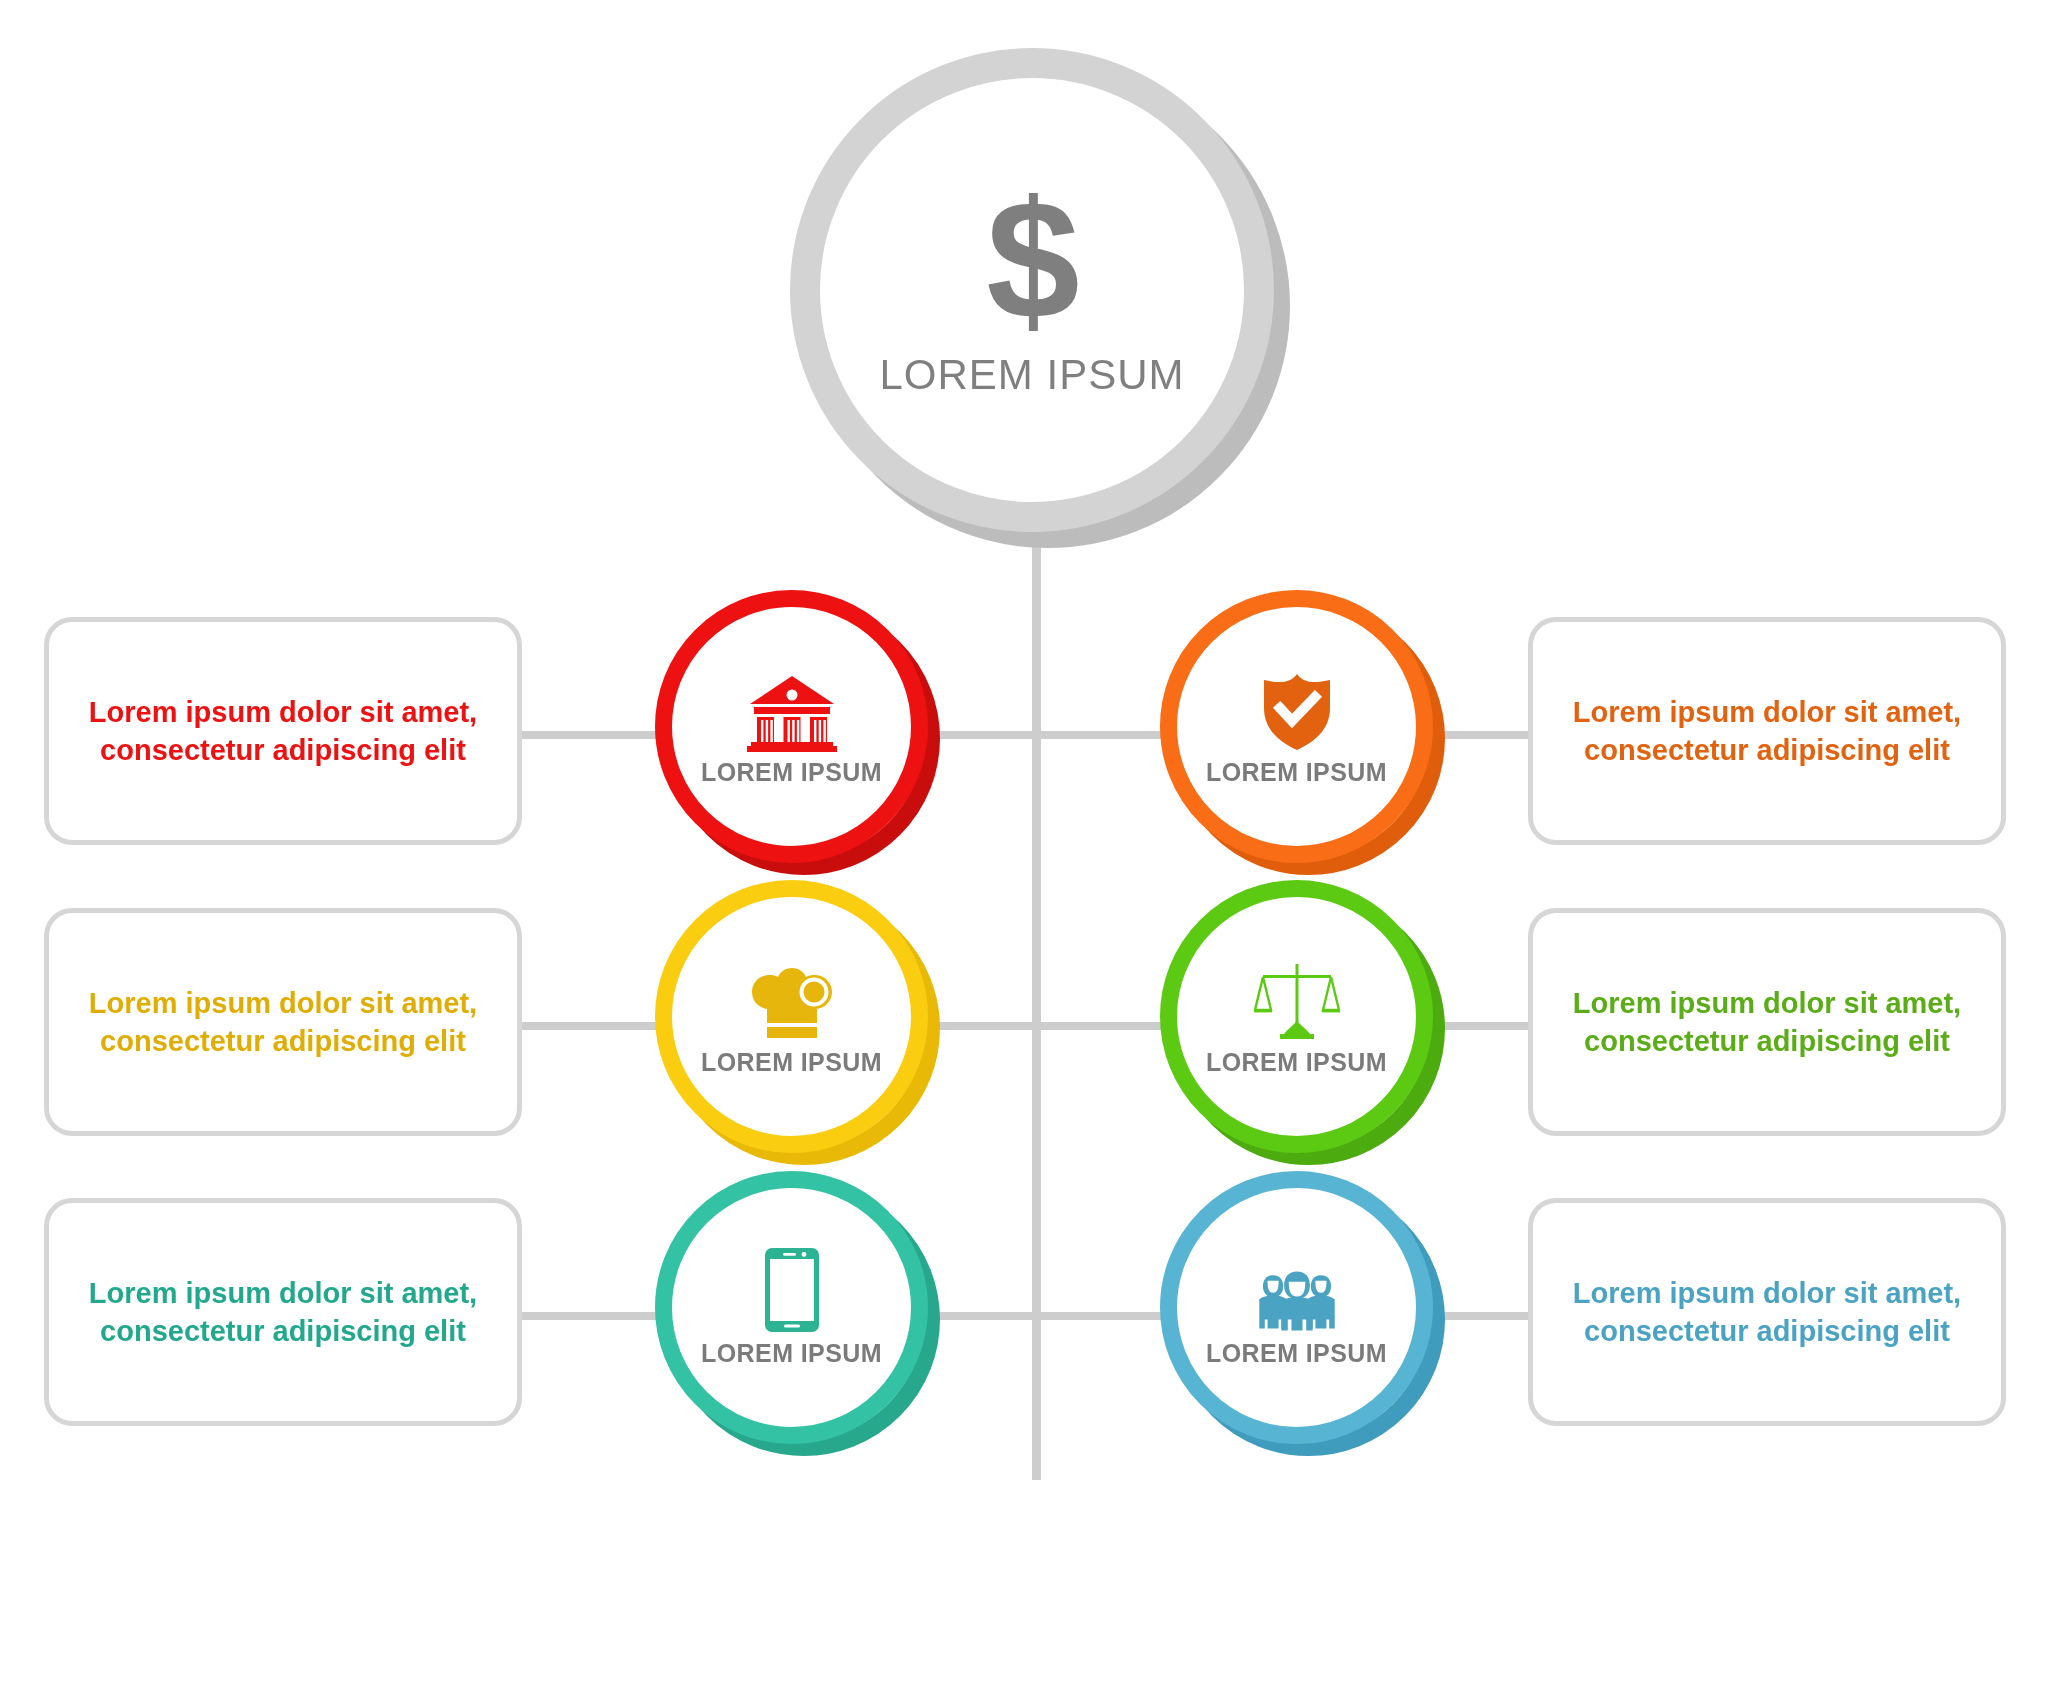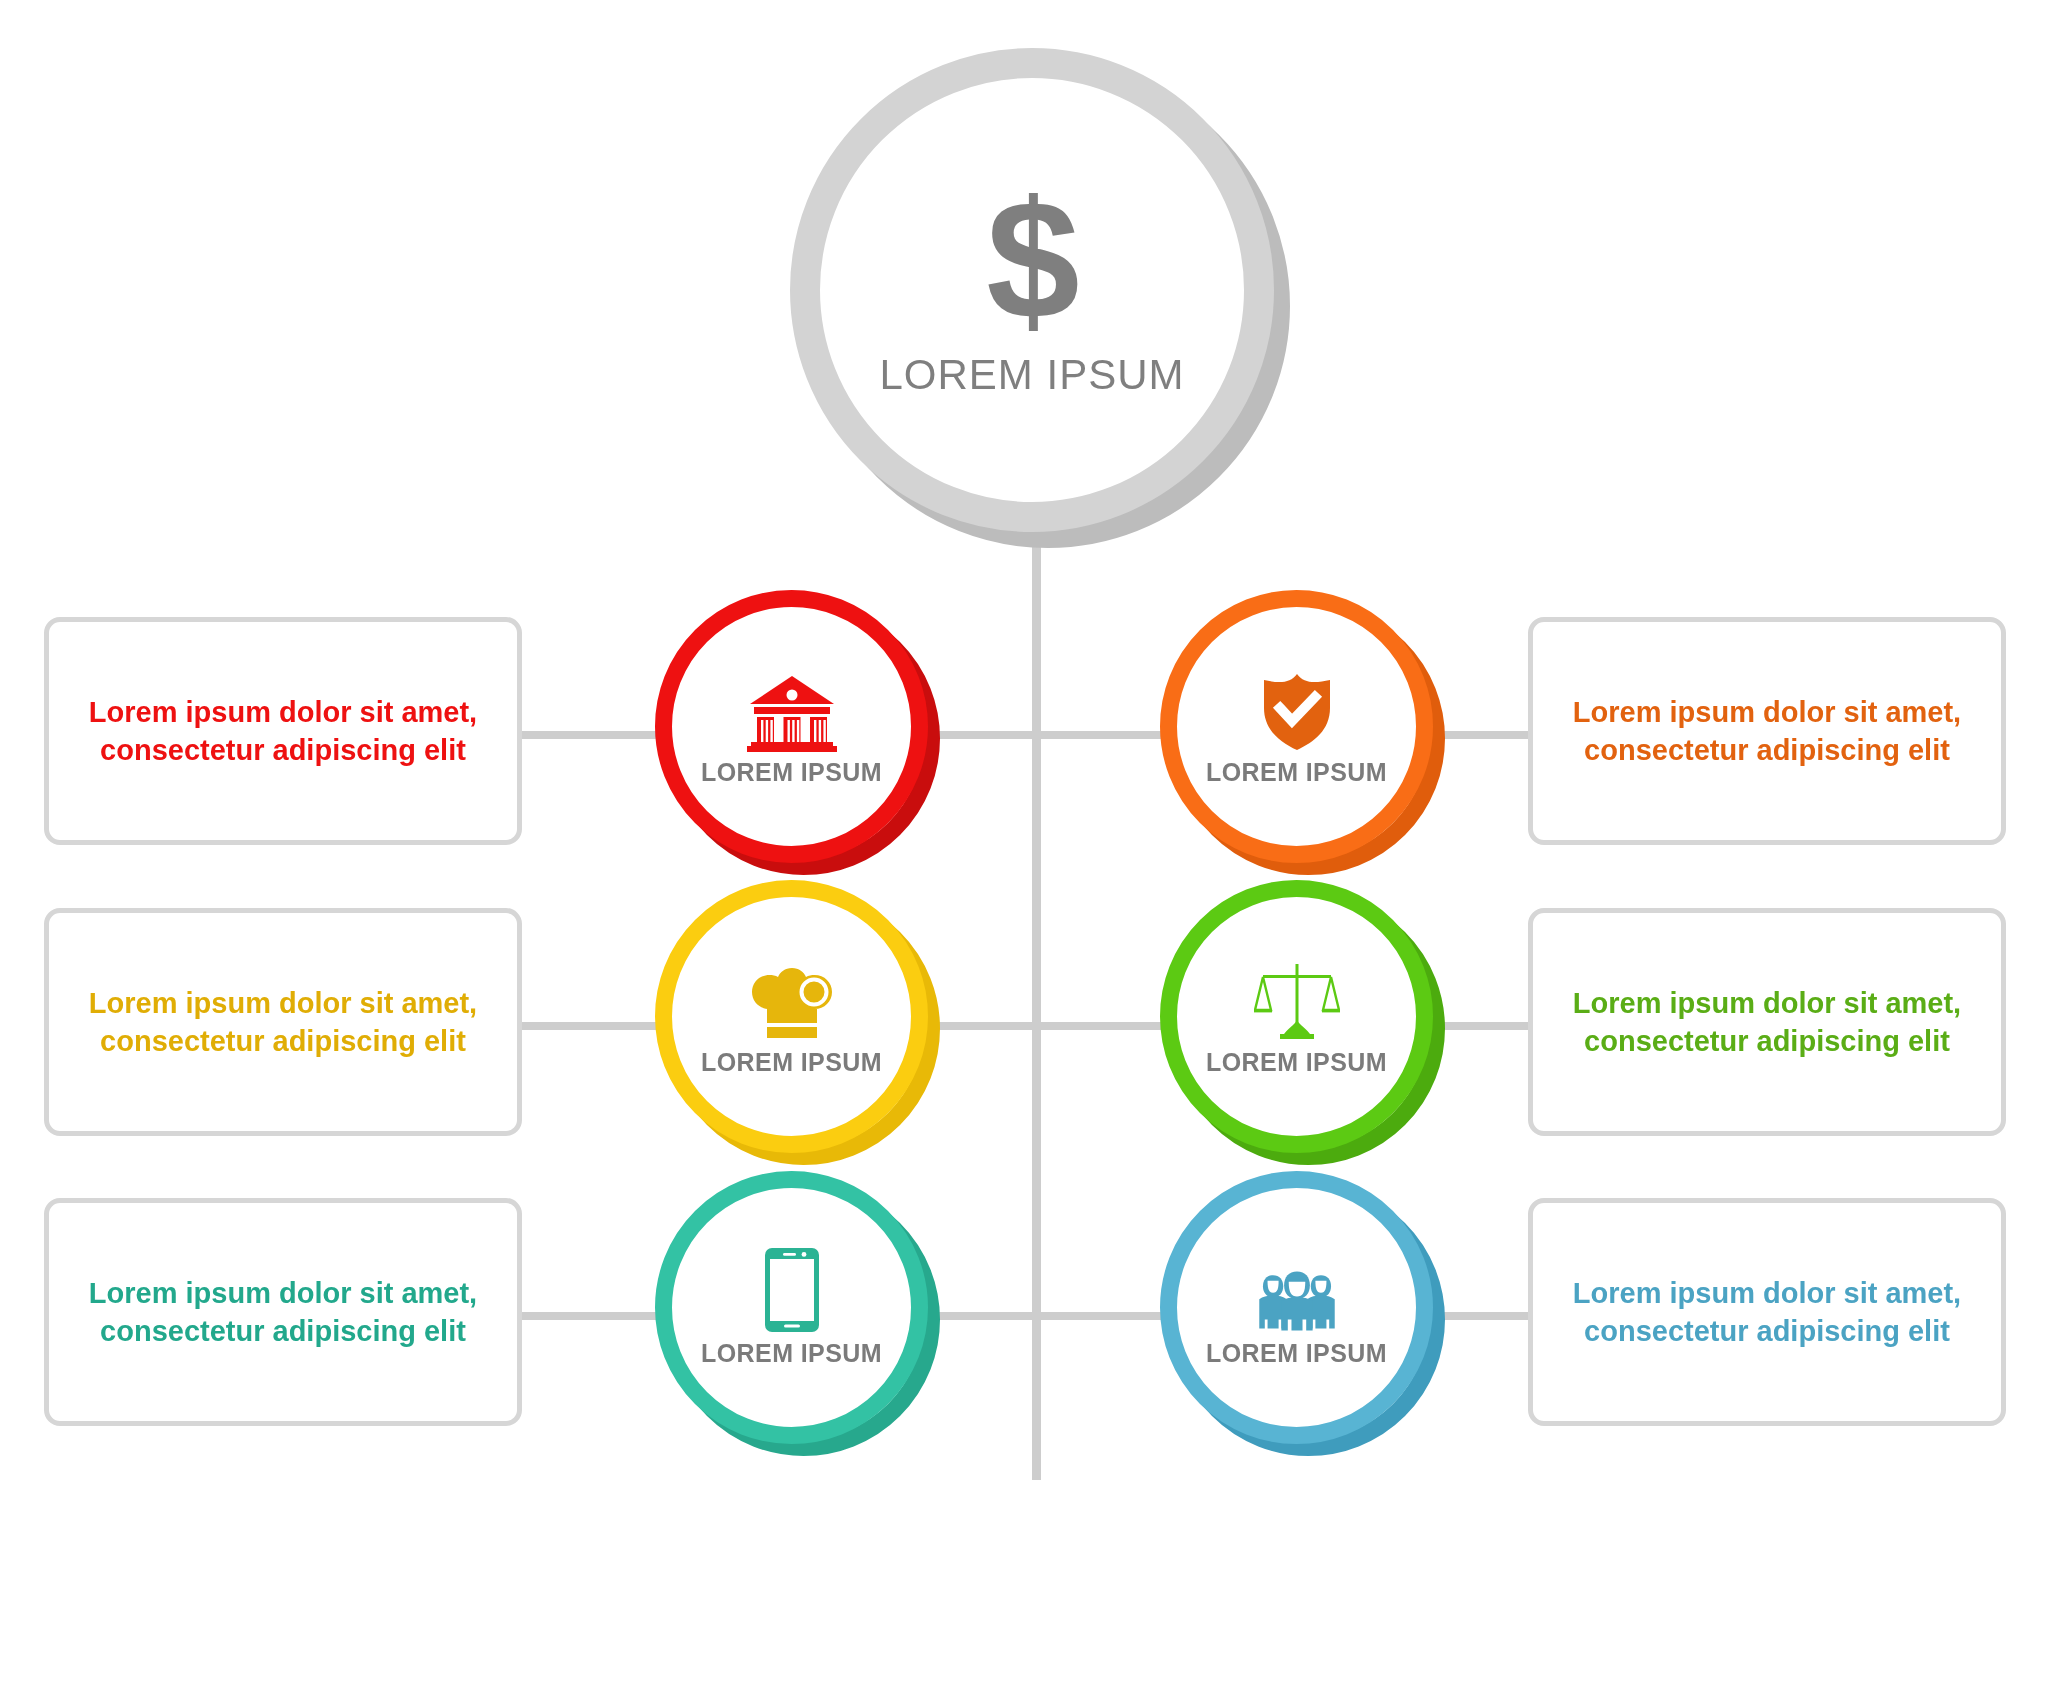--- a/index.html
+++ b/index.html
@@ -163,21 +163,21 @@
   .node.n4 { left: 1160px; top: 880px; }
   .node.n5 { left: 655px;  top: 1171px; }
   .node.n6 { left: 1160px; top: 1171px; }
 
   
   .tbox {
     position: absolute;
     width: 478px;
     height: 228px;
     border: 5px solid #d6d6d6;
-    border-radius: 16px;
+    border-radius: 28px;
     background: #ffffff;
     display: flex;
     align-items: center;
     justify-content: center;
     padding: 10px 34px;
   }
   .tbox p {
     font-size: 29px;
     font-weight: bold;
     line-height: 1.32;

